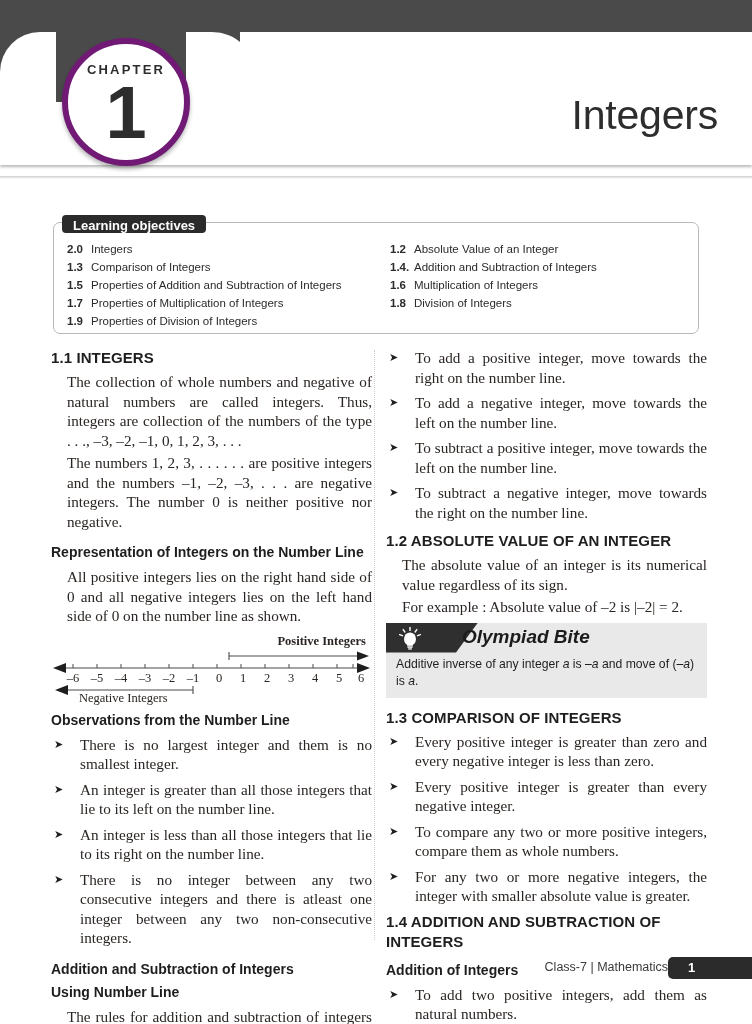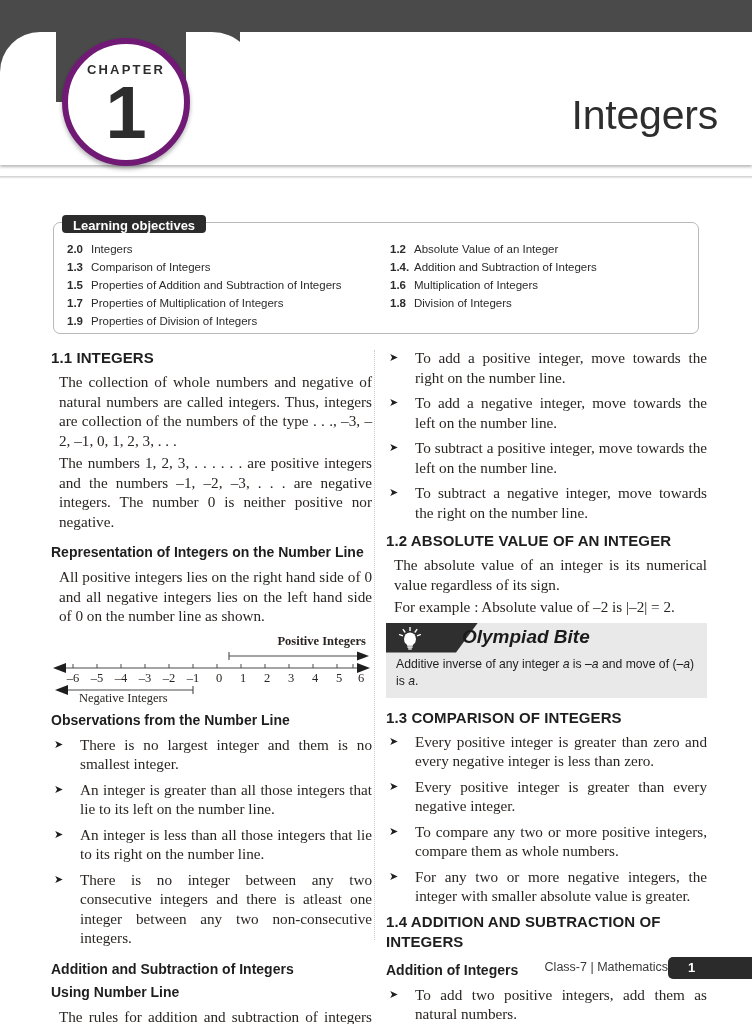--- a/index.html
+++ b/index.html
@@ -136,21 +136,21 @@
   }
   h3.sub{
     font-family:"Liberation Sans", sans-serif;
     font-size:14px;
     font-weight:bold;
     color:#1e1e1e;
     margin:11px 0 4px 0;
     line-height:21px;
   }
   p.body{
-    margin:0 0 3px 8px;
+    margin:0 0 3px 16px;
     font-size:15.2px;
     line-height:19.5px;
     text-align:justify;
     color:#2a2522;
   }
   ul.blist{margin:0;padding:0;list-style:none;}
   ul.blist li{
     position:relative;
     padding-left:29px;
     margin:0 0 6px 0;

